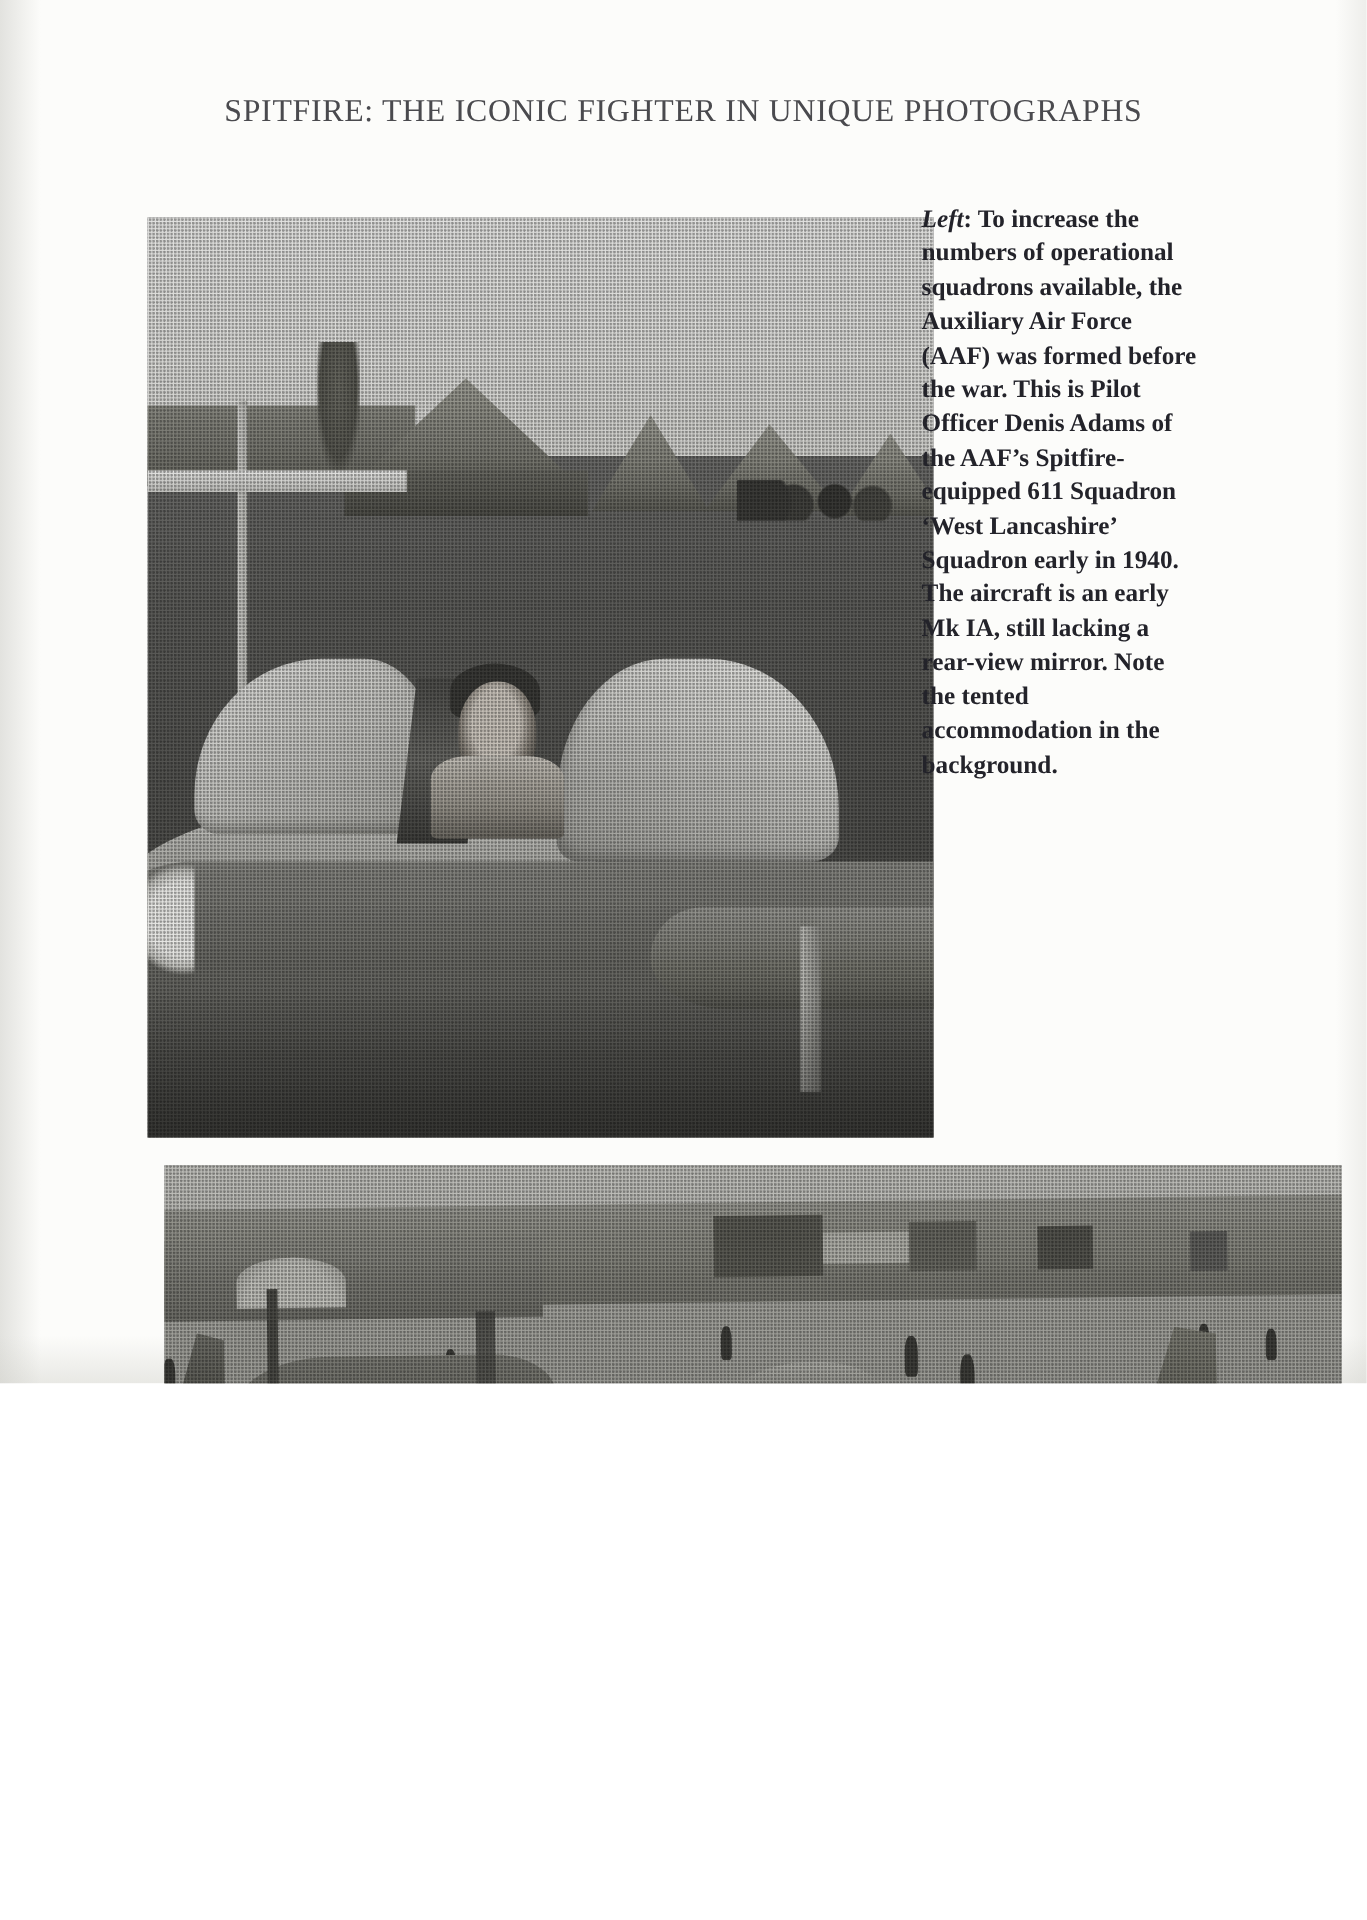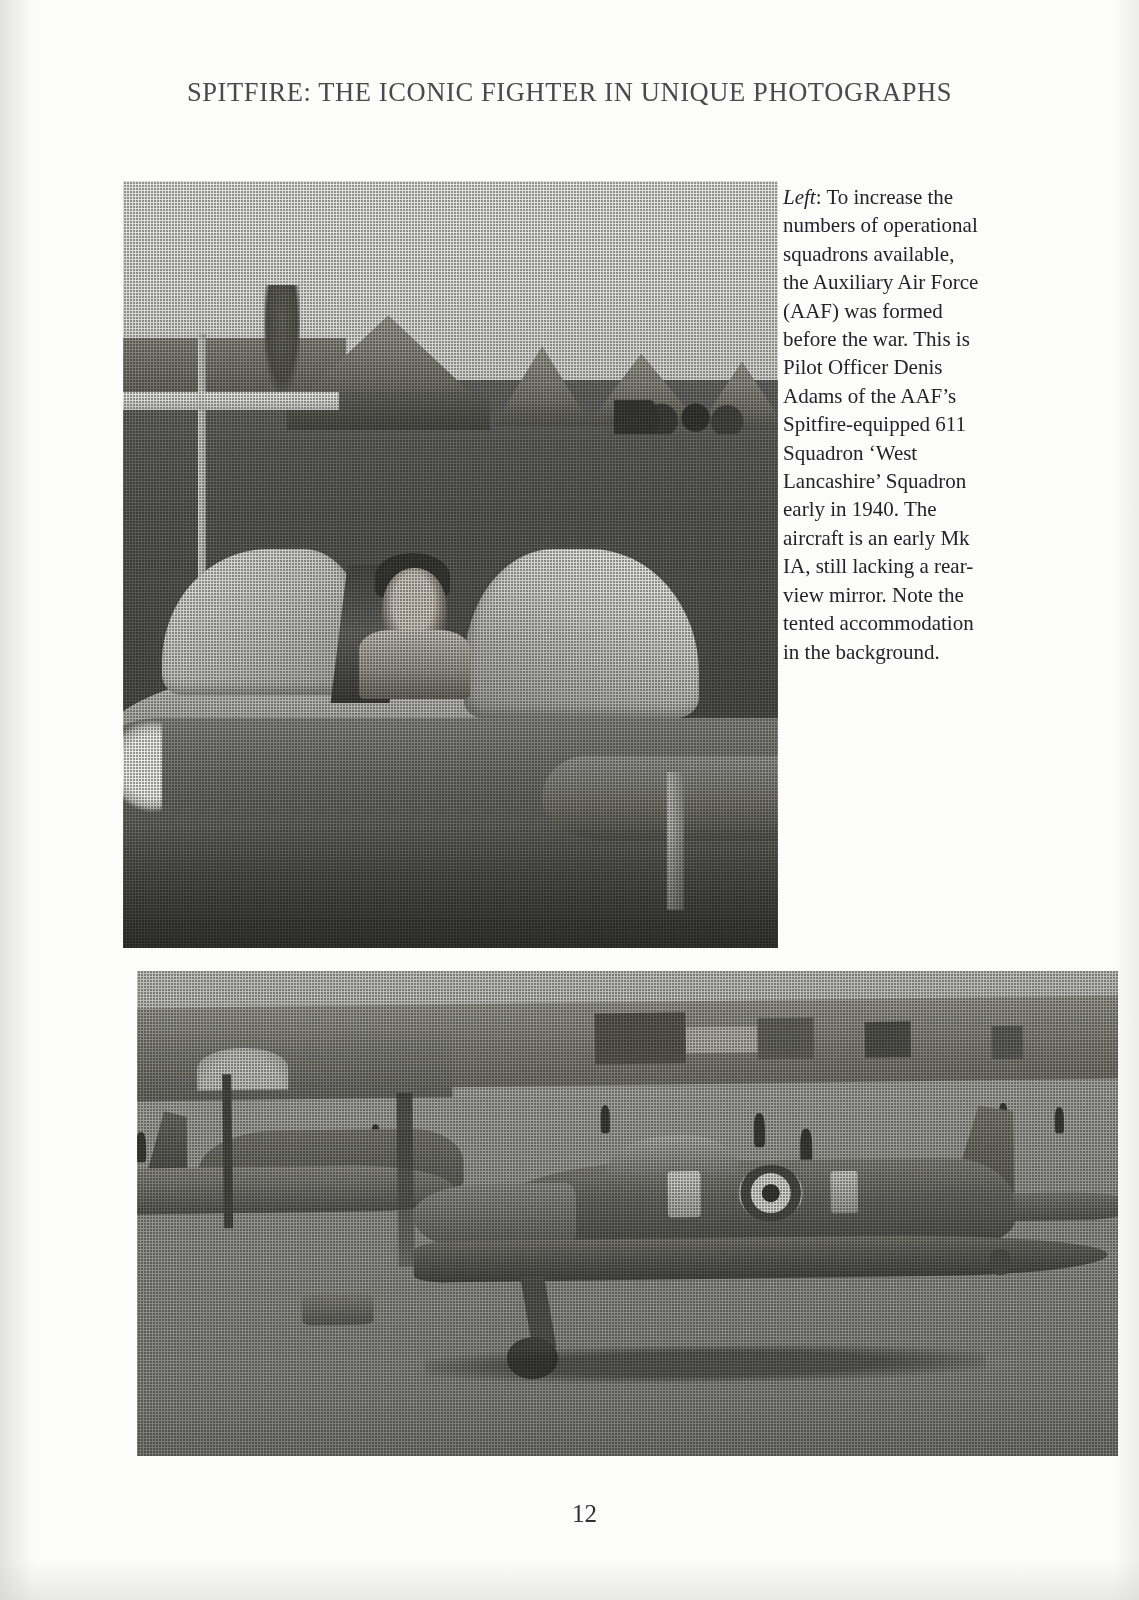--- a/index.html
+++ b/index.html
@@ -8,21 +8,21 @@
     padding: 0;
     background: #ffffff;
   }
   body {
     font-family: "Liberation Serif", "DejaVu Serif", serif;
   }
 
   .page {
     position: relative;
     width: 1139px;
-    height: 1600px;
+    height: 1153px;
     background: #fcfcfa;
     overflow: hidden;
   }
 
   
   .gutter-shade {
     position: absolute;
     left: 0; top: 0;
     width: 34px; height: 1600px;
     background: linear-gradient(to right, rgba(205,205,200,0.55), rgba(255,255,255,0));
@@ -371,21 +371,22 @@
     position: absolute;
     left: 768px;
     top: 168px;
     width: 232px;
     font-size: 21px;
     line-height: 28.4px;
     color: #23232a;
     text-align: left;
   }
   .caption-col p {
-    margin: 15px;
+    margin: 0;
+    font-weight: bold;
   }
   .caption-col p + p {
     margin-top: 25px;
   }
   .cap-lead {
     font-style: italic;
   }
 
   
   .folio {

